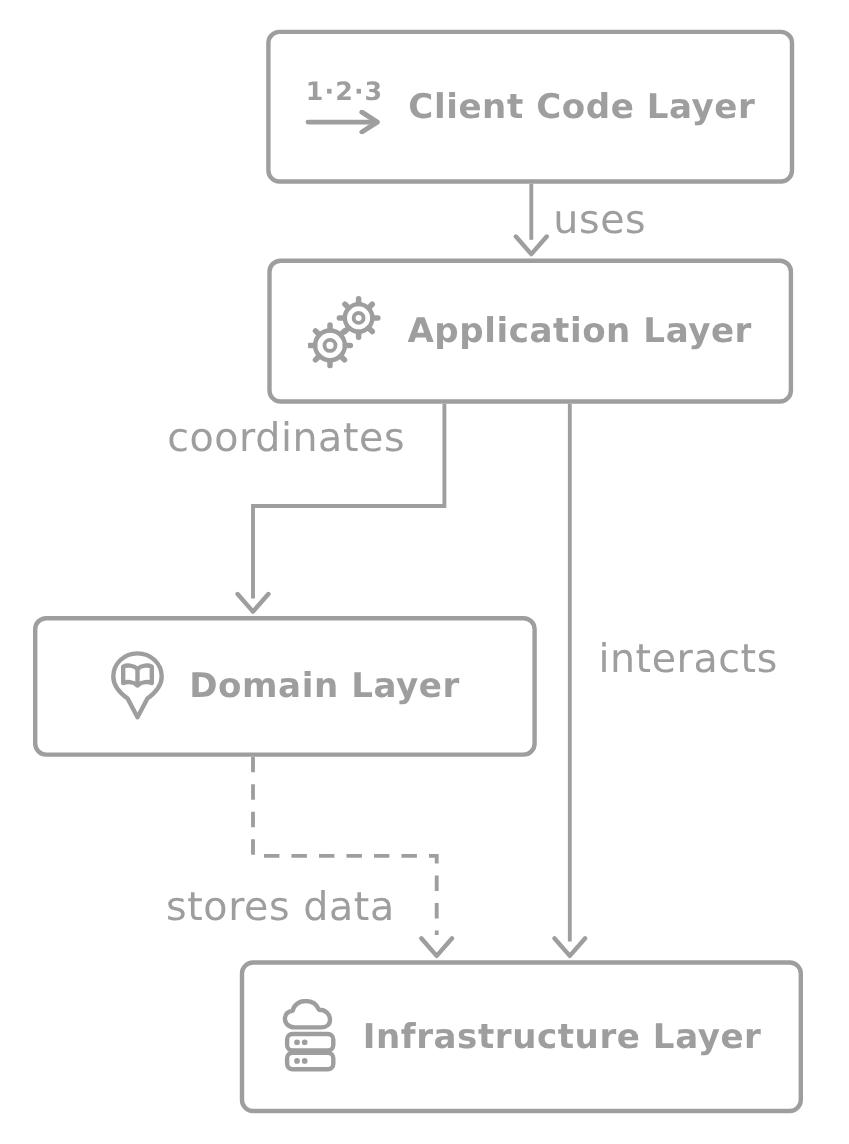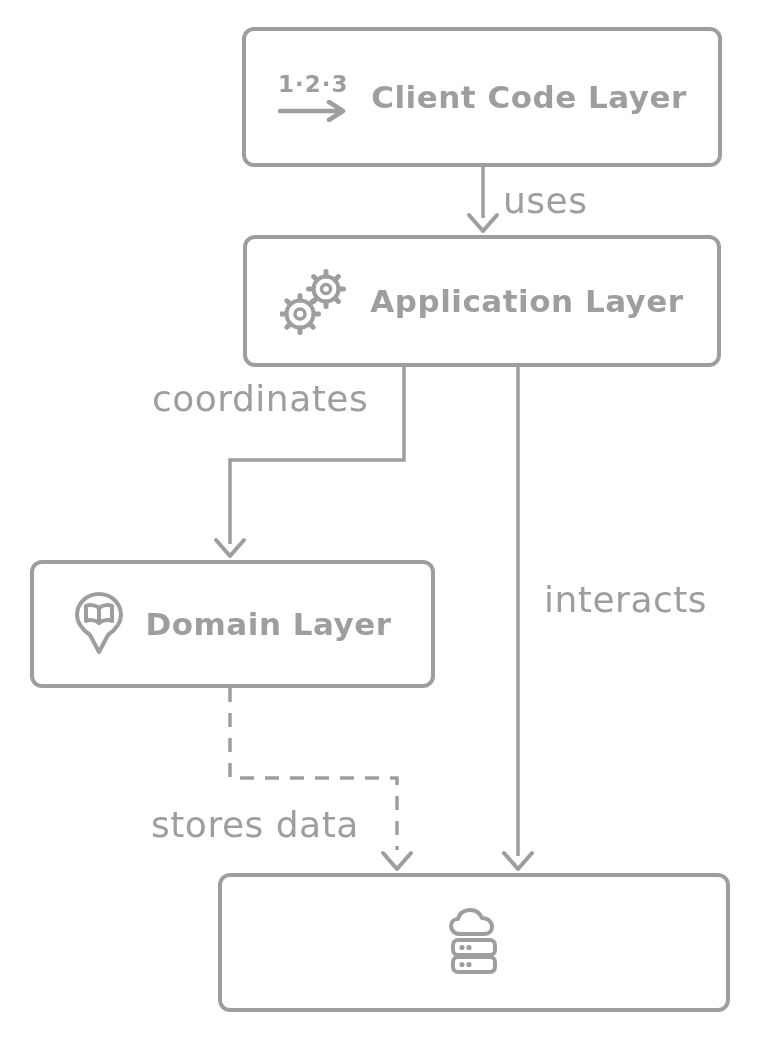--- a/index.html
+++ b/index.html
@@ -125,21 +125,21 @@
               <line x1="-14" y1="0" x2="-18.5" y2="0"></line>
               <line x1="-9.9" y1="-9.9" x2="-13.2" y2="-13.2"></line>
             </g>
           </g>
         </g>
       </svg>
     </span>
     <span class="node-label">Application Layer</span>
   </div>
 
-  <div class="node" style="left:30px;top:560px;width:405px;height:128px;">
+  <div class="node" style="left:30px;top:560px;width:458px;height:128px;">
     <span class="icon">
       <svg width="50" height="66" viewBox="0 0 50 66">
         <g stroke="#9e9e9e" fill="none" stroke-width="4" stroke-linecap="round" stroke-linejoin="round">
 
           <path d="M25,3 C13,3 3,12 3,24 C3,33 9,39 16,44 L25,61 L34,44 C41,39 47,33 47,24 C47,12 37,3 25,3 Z"></path>
 
           <path d="M25,17 C21,13.5 15,13.5 12,15 L12,30 C15,28.5 21,28.5 25,32 C29,28.5 35,28.5 38,30 L38,15 C35,13.5 29,13.5 25,17 Z"></path>
           <line x1="25" y1="17" x2="25" y2="32"></line>
         </g>
       </svg>
@@ -156,15 +156,16 @@
 
           <rect x="5" y="32" width="42" height="15" rx="5"></rect>
           <rect x="5" y="49" width="42" height="15" rx="5"></rect>
           <circle cx="14" cy="39.5" r="1.6" fill="#9e9e9e" stroke-width="2"></circle>
           <circle cx="21" cy="39.5" r="1.6" fill="#9e9e9e" stroke-width="2"></circle>
           <circle cx="14" cy="56.5" r="1.6" fill="#9e9e9e" stroke-width="2"></circle>
           <circle cx="21" cy="56.5" r="1.6" fill="#9e9e9e" stroke-width="2"></circle>
         </g>
       </svg>
     </span>
+    <span class="node-label">Infrastructure Layer</span>
   </div>
 
 </div>
 
 </body></html>

